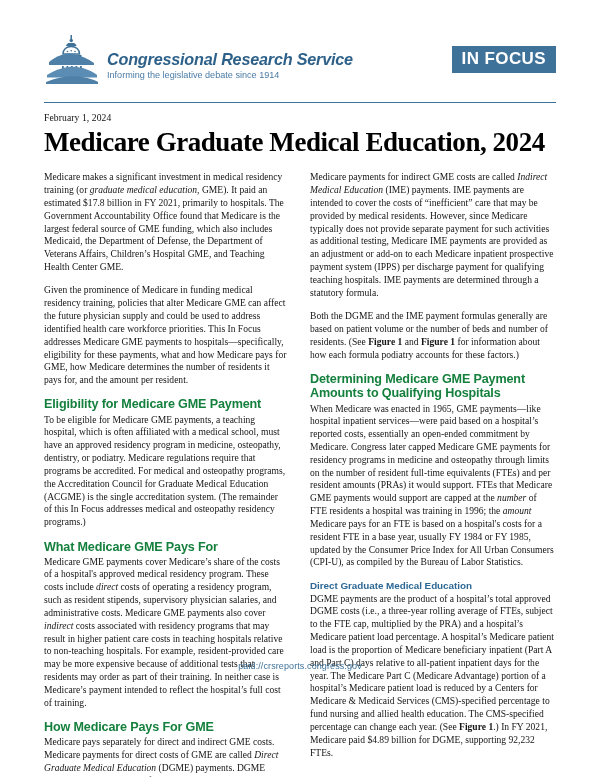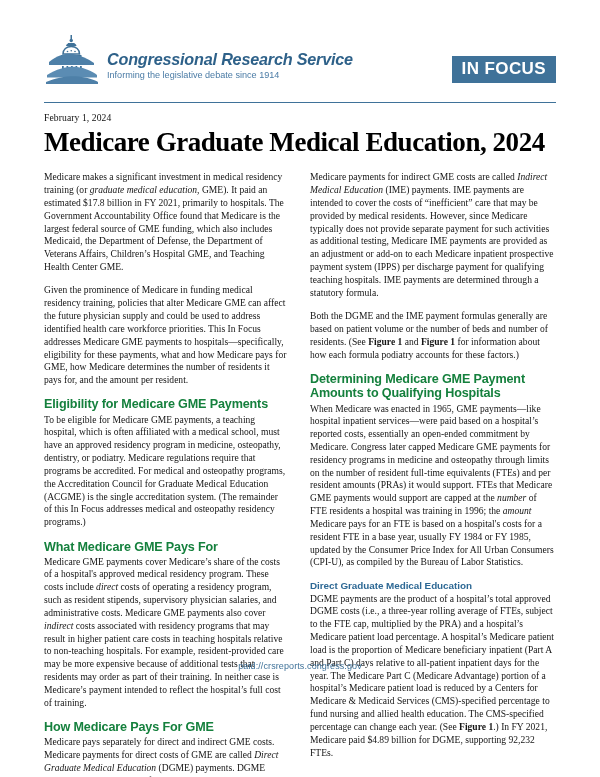--- a/index.html
+++ b/index.html
@@ -63,21 +63,21 @@
   }
   .brand-tagline {
     font-family: "Liberation Sans", "DejaVu Sans", sans-serif;
     font-size: 9.1px;
     color: #4a7ba5;
     line-height: 1.5;
     margin-top: 1px;
     white-space: nowrap;
   }
   .infocus-badge {
-    margin-top: 22px;
+    margin-top: 12px;
     background: #3f7299;
     color: #ffffff;
     font-family: "Liberation Sans", "DejaVu Sans", sans-serif;
     font-weight: bold;
     font-size: 17px;
     letter-spacing: 0.4px;
     padding: 3px 10px 4px 10px;
     line-height: 1.18;
     white-space: nowrap;
   }
@@ -212,21 +212,21 @@
 
   <hr class="rule">
 
   <div class="doc-date">February 1, 2024</div>
   <h1 class="doc-title">Medicare Graduate Medical Education, 2024</h1>
 
   <div class="columns">
     <div class="col" id="left-col">
         <p class="body-text"><span>Medicare makes a significant investment in medical residency training (or </span><i>graduate medical education</i><span>, GME). It paid an estimated $17.8 billion in FY 2021, primarily to hospitals. The Government Accountability Office found that Medicare is the largest federal source of GME funding, which also includes Medicaid, the Department of Defense, the Department of Veterans Affairs, Children’s Hospital GME, and Teaching Health Center GME.</span></p>
         <p class="body-text"><span>Given the prominence of Medicare in funding medical residency training, policies that alter Medicare GME can affect the future physician supply and could be used to address identified health care workforce priorities. This In Focus addresses Medicare GME payments to hospitals—specifically, eligibility for these payments, what and how Medicare pays for GME, how Medicare determines the number of residents it pays for, and the amount per resident.</span></p>
-        <h2 class="section-head">Eligibility for Medicare GME Payments</h2>
+        <h2 class="section-head">Eligibility for Medicare GME Payment</h2>
         <p class="body-text"><span>To be eligible for Medicare GME payments, a teaching hospital, which is often affiliated with a medical school, must have an approved residency program in medicine, osteopathy, dentistry, or podiatry. Medicare regulations require that programs be accredited. For medical and osteopathy programs, the Accreditation Council for Graduate Medical Education (ACGME) is the single accreditation system. (The remainder of this In Focus addresses medical and osteopathy residency programs.)</span></p>
         <h2 class="section-head">What Medicare GME Pays For</h2>
         <p class="body-text"><span>Medicare GME payments cover Medicare’s share of the costs of a hospital's approved medical residency program. These costs include </span><i>direct</i><span> costs of operating a residency program, such as resident stipends, supervisory physician salaries, and administrative costs. Medicare GME payments also cover </span><i>indirect</i><span> costs associated with residency programs that may result in higher patient care costs in teaching hospitals relative to non-teaching hospitals. For example, resident-provided care may be more expensive because of additional tests that residents may order as part of their training. In neither case is Medicare’s payment intended to reflect the hospital’s full cost of training.</span></p>
         <h2 class="section-head">How Medicare Pays For GME</h2>
         <p class="body-text"><span>Medicare pays separately for direct and indirect GME costs. Medicare payments for direct costs of GME are called </span><i>Direct Graduate Medical Education</i><span> (DGME) payments. DGME payments are sometimes referred to as </span><i>pass-through</i><span> payments in that they are not an adjustment to a Medicare payment for an individual hospital discharge. Rather, DGME is an aggregate payment determined by a statutory formula. (See section on “Determining Medicare GME Payment Amounts to Qualifying Hospitals.”)</span></p>
       </div>
     <div class="col" id="right-col">
         <p class="body-text"><span>Medicare payments for indirect GME costs are called </span><i>Indirect Medical Education</i><span> (IME) payments. IME payments are intended to cover the costs of “inefficient” care that may be provided by medical residents. However, since Medicare typically does not provide separate payment for such activities as additional testing, Medicare IME payments are provided as an adjustment or add-on to each Medicare inpatient prospective payment system (IPPS) per discharge payment for qualifying teaching hospitals. IME payments are determined through a statutory formula.</span></p>
         <p class="body-text"><span>Both the DGME and the IME payment formulas generally are based on patient volume or the number of beds and number of residents. (See </span><b>Figure 1</b><span> and </span><b>Figure 1</b><span> for information about how each formula podiatry accounts for these factors.)</span></p>
         <h2 class="section-head">Determining Medicare GME Payment Amounts to Qualifying Hospitals</h2>

